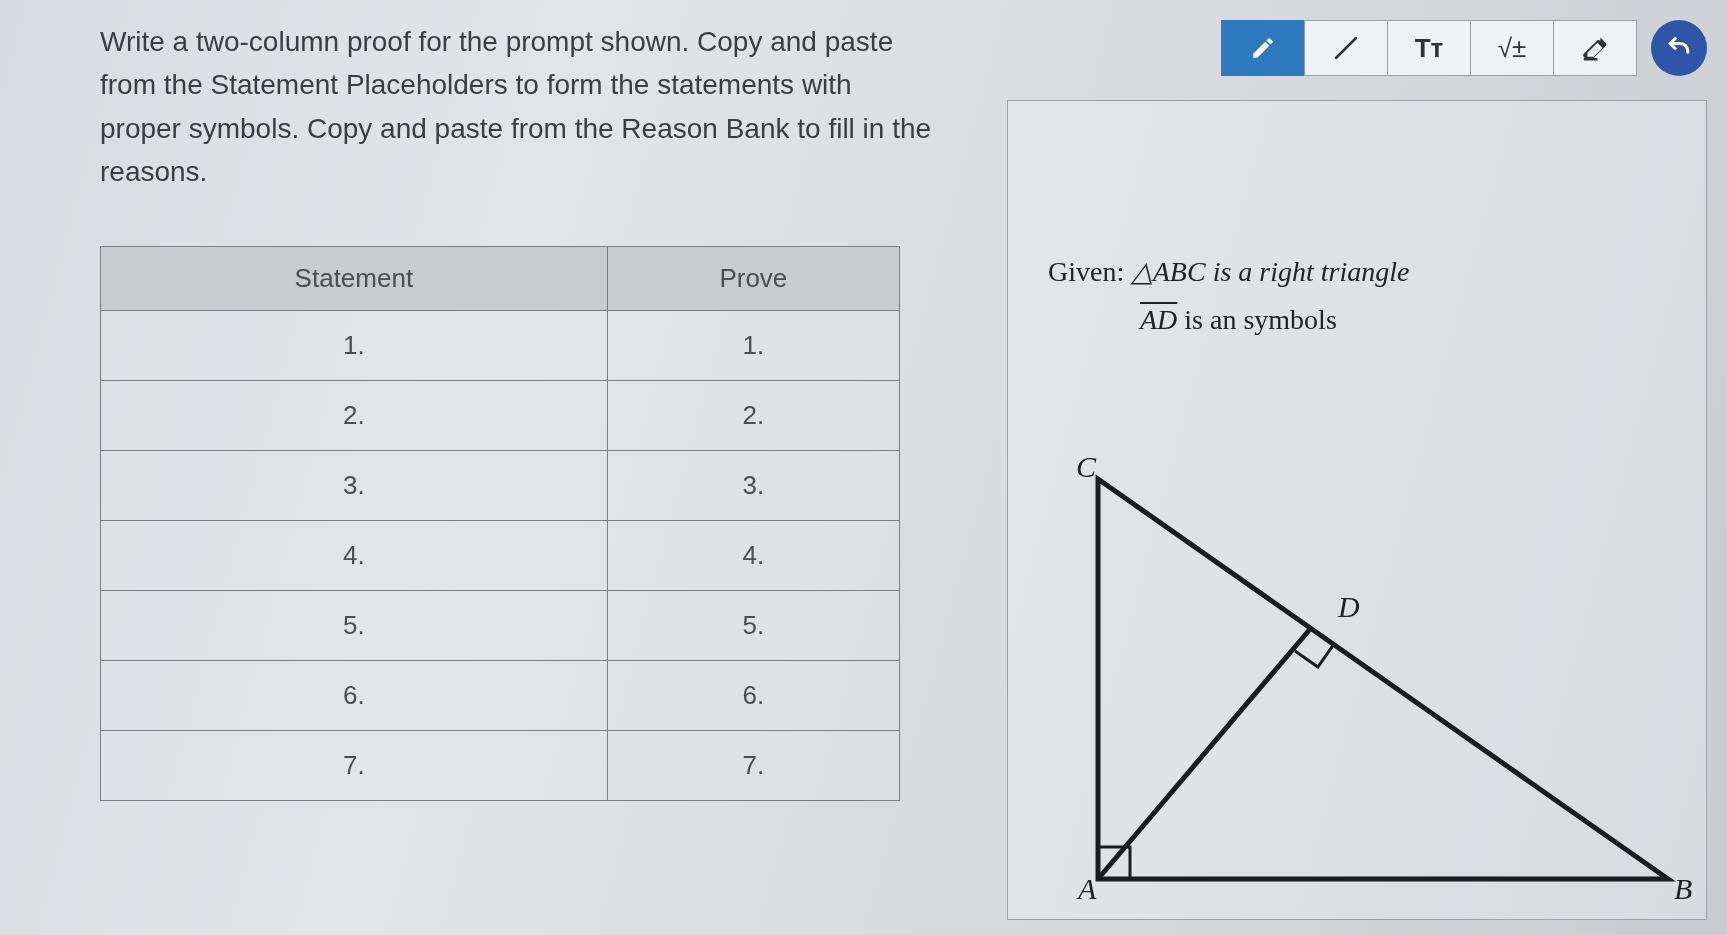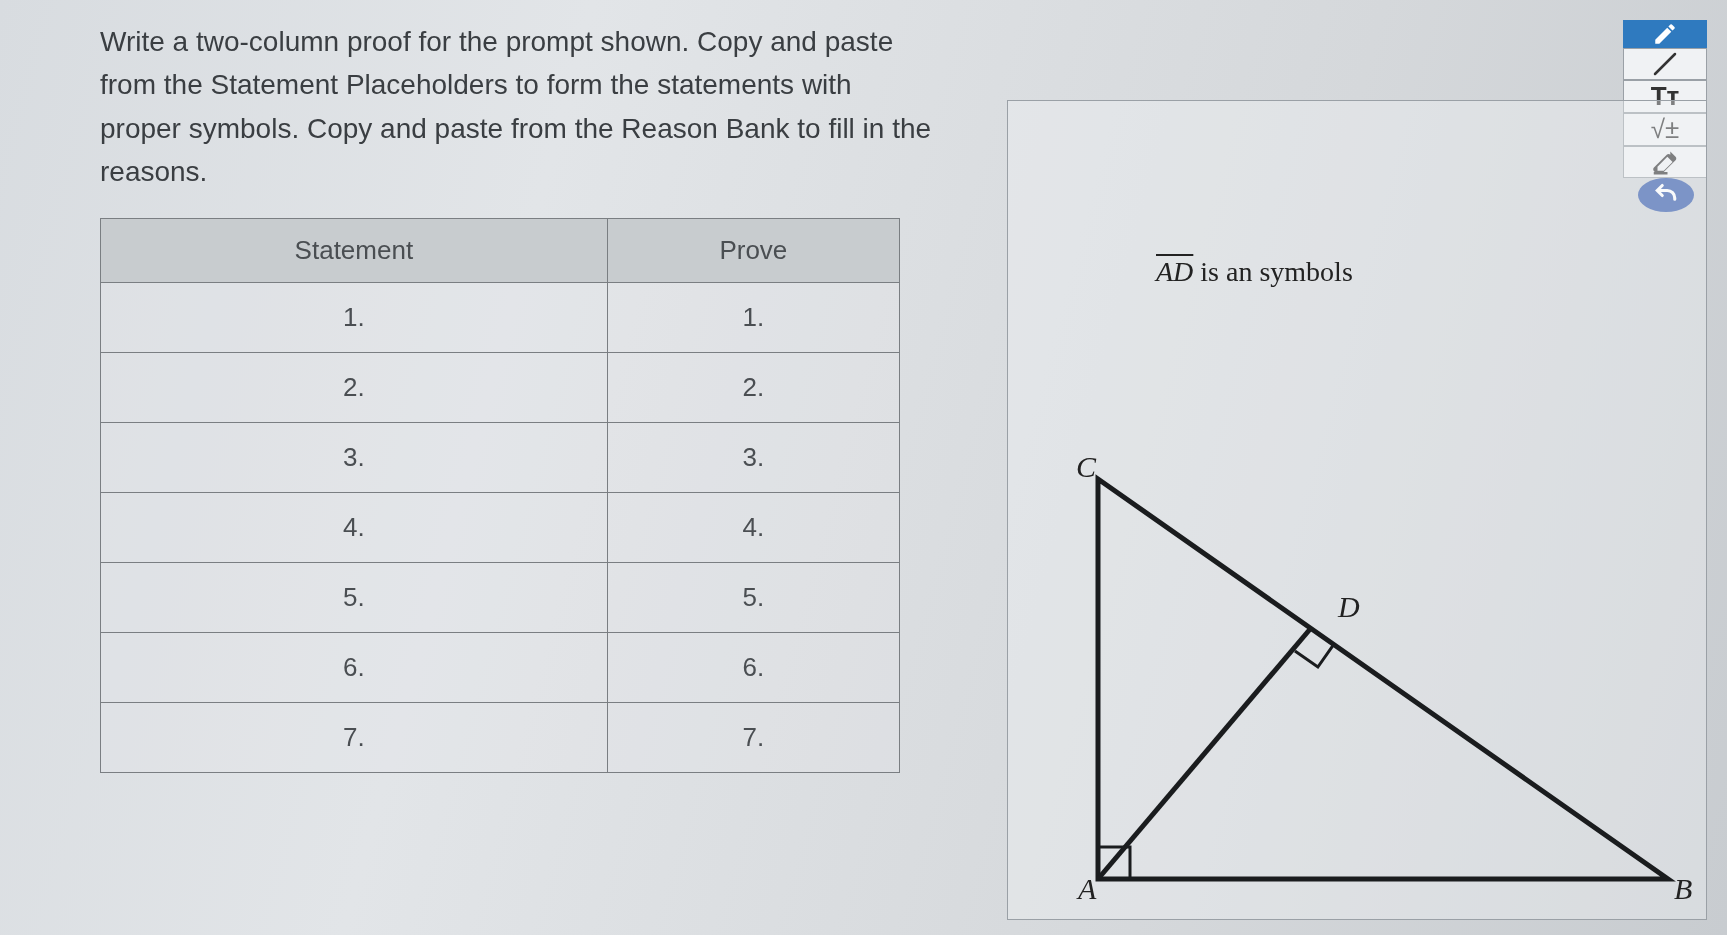--- a/index.html
+++ b/index.html
@@ -14,21 +14,21 @@
     position: relative;
     width: 100%;
     height: 100%;
     padding: 20px 0 0 100px;
   }
   .instructions {
     font-size: 28px;
     line-height: 1.55;
     color: #3a3e42;
     width: 840px;
-    margin-bottom: 24px;
+    margin-bottom: 52px;
     font-weight: 400;
   }
   .proof-table {
     border-collapse: collapse;
     width: 800px;
     background: transparent;
     border-radius: 27px;
   }
   .proof-table th, .proof-table td {
     border: 1px solid #7a7e82;
@@ -47,21 +47,20 @@
 
   
   .toolbar {
     position: absolute;
     top: 20px;
     right: 20px;
     display: flex;
     gap: 0;
     align-items: stretch;
     height: 56px;
-    flex-direction: column;
   }
   .tool {
     width: 84px;
     height: 56px;
     border: 1px solid #9aa0a6;
     background: #f0f2f4;
     display: flex;
     align-items: center;
     justify-content: center;
     font-size: 24px;
@@ -88,21 +87,21 @@
     padding: 150px 40px 20px 40px;
     overflow: hidden;
   }
   .given-prove {
     font-family: "Times New Roman", serif;
     font-size: 28px;
     color: #222;
     line-height: 1.5;
   }
   .given-prove .row { margin-bottom: 6px; }
-  .overline { text-decoration: overline; margin-left: 16px; }
+  .overline { text-decoration: overline; }
   .indent { margin-left: 92px; }
   .prove-row { margin-top: 26px; }
   .diagram { position: absolute; left: 30px; bottom: 10px; width: 660px; height: 470px; }
   .vlabel { font-family: "Times New Roman", serif; font-style: italic; font-size: 30px; fill: #222; }
 </style>
 </head>
 <body>
 
 <div class="page">
   <div class="instructions">Write a two-column proof for the prompt shown. Copy and paste from the Statement Placeholders to form the statements with proper symbols. Copy and paste from the Reason Bank to fill in the reasons.</div>
@@ -179,20 +178,24 @@
       <span>
         <svg width="30" height="30" viewBox="0 0 24 24">
             <path fill="none" stroke="#fff" stroke-width="2.5" stroke-linecap="round" d="M9 14l-4-4 4-4M5 10h8a6 6 0 0 1 6 6v1"></path>
           </svg>
       </span>
     </div>
   </div>
 
   <div class="figure-panel">
     <div class="given-prove">
+      <div class="row">
+        <span>Given:</span>
+        <span style="font-style:italic;">△ABC is a right triangle</span>
+      </div>
       <div class="row indent">
         <span class="overline" style="font-style:italic;">AD</span><span> is an symbols</span>
       </div>
     </div>
 
     <svg class="diagram" viewBox="0 0 660 470">
 
       <polygon points="60,440 630,440 60,40" fill="none" stroke="#1a1c1e" stroke-width="5" stroke-linejoin="miter"></polygon>
 
       <line x1="60" y1="440" x2="273" y2="189" stroke="#1a1c1e" stroke-width="5"></line>

